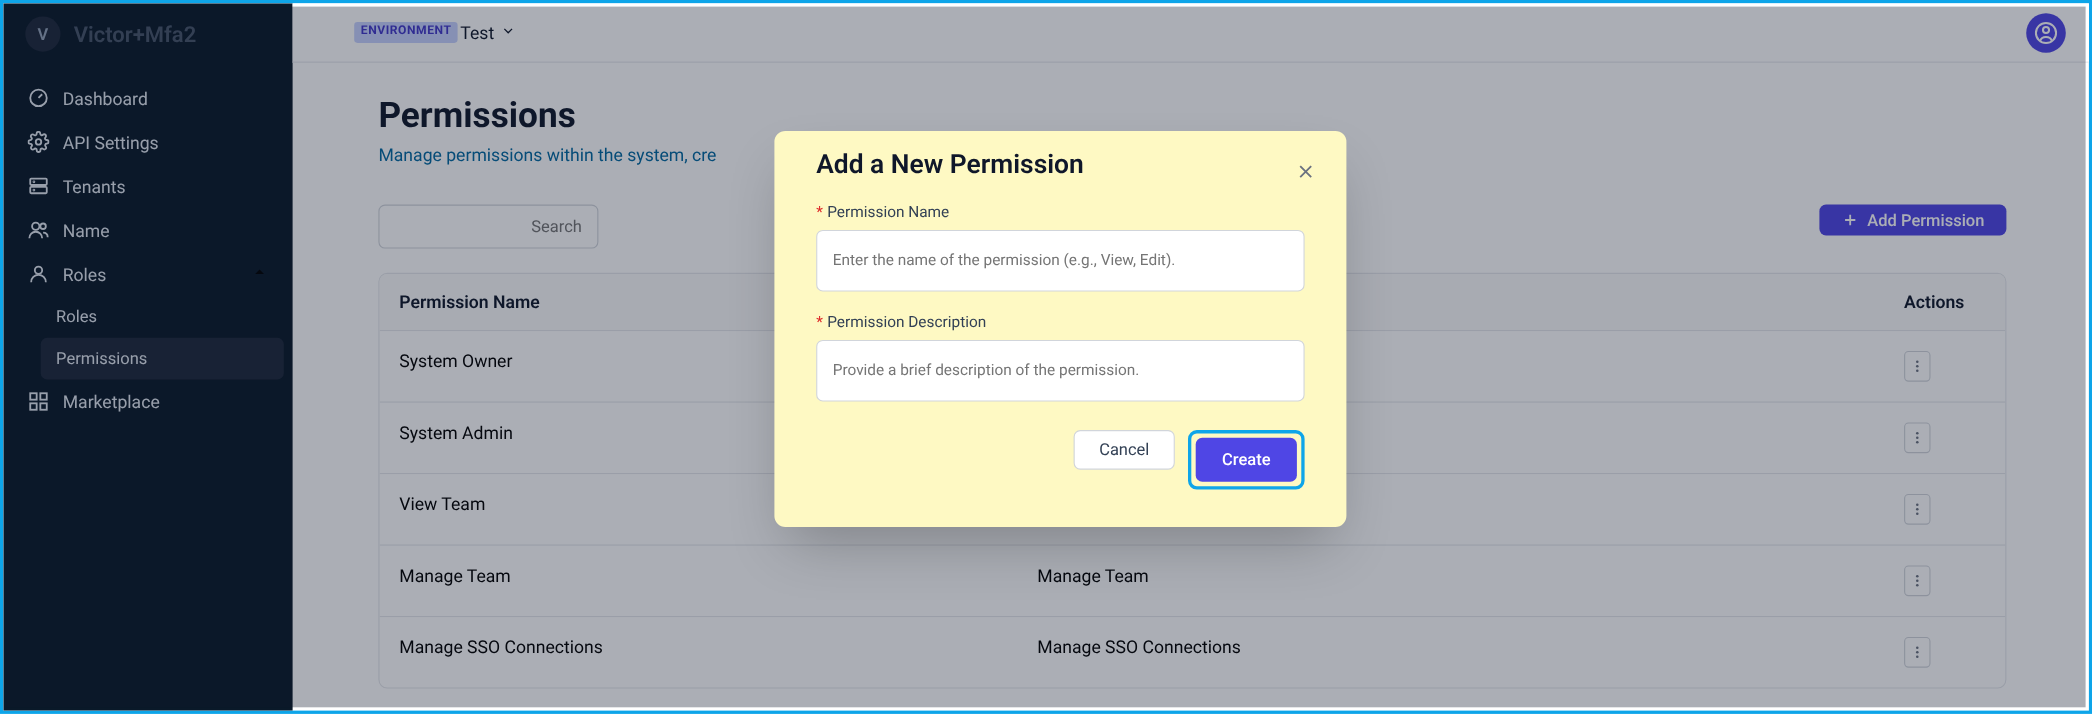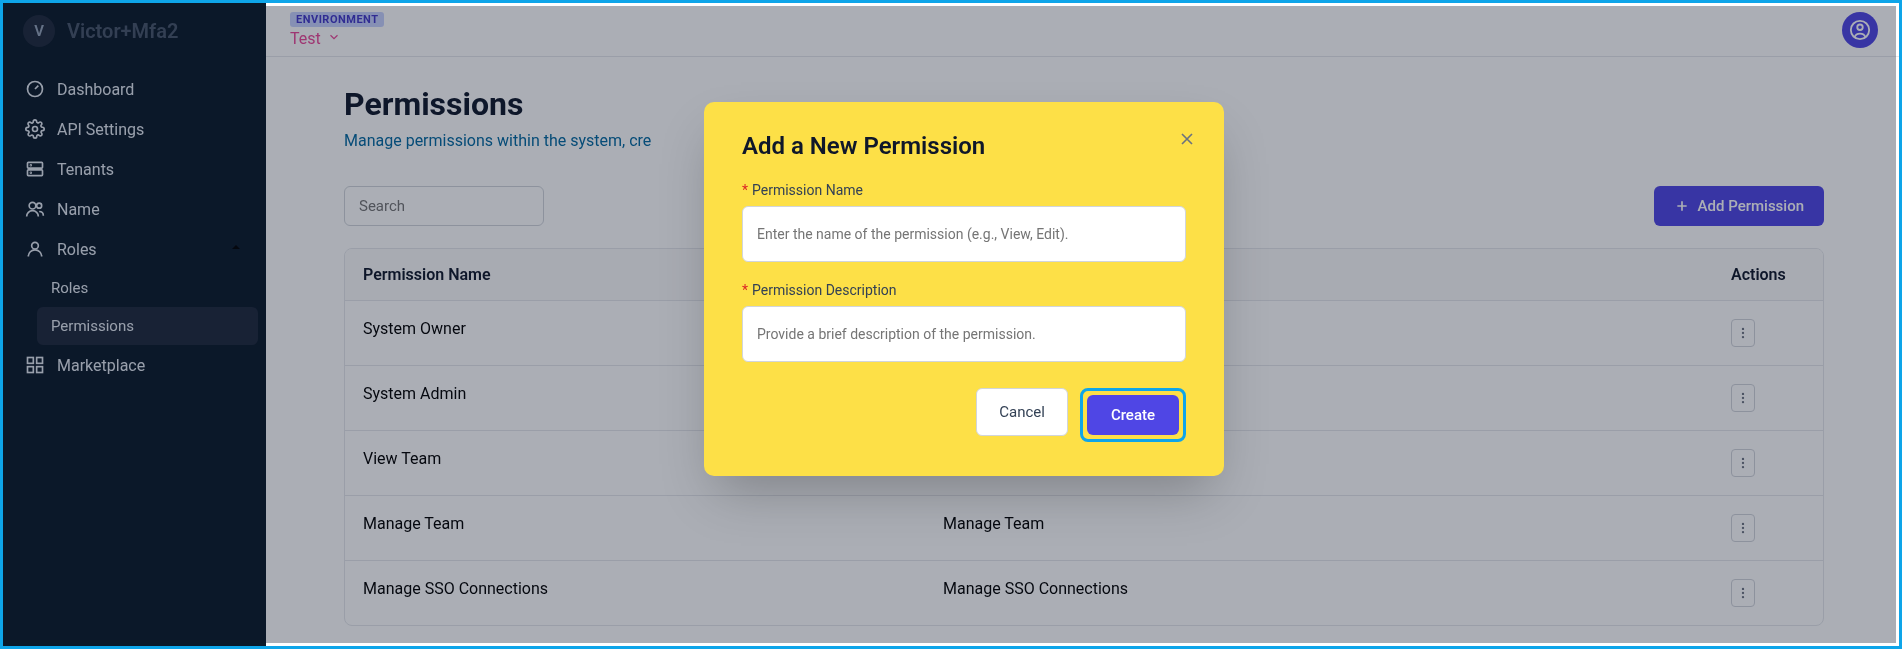--- a/index.html
+++ b/index.html
@@ -13,53 +13,53 @@
     .nav-item { display: flex; align-items: center; gap: 12px; padding: 10px 14px; border-radius: 6px; cursor: pointer; font-size: 16px; color: #e2e8f0; }
     .nav-item .chev { margin-left: auto; }
     .nav-sub { padding-left: 26px; }
     .nav-subitem { display: block; padding: 10px 14px; border-radius: 6px; cursor: pointer; font-size: 15px; color: #e2e8f0; }
     .nav-subitem.active { background: #1e293b; }
     .icon { width: 20px; height: 20px; flex-shrink: 0; }
     .icon svg { width: 100%; height: 100%; stroke: currentColor; fill: none; stroke-width: 2; }
     .chev svg { width: 16px; height: 16px; }
     
     .topbar { position: absolute; left: 263px; top: 0; width: 1636px; height: 54px; background: #fff; border-bottom: 1px solid #e5e7eb; display: flex; align-items: center; padding: 0 24px; }
-    .env-block { display: flex; flex-direction: column; gap: 2px; }
+    .env-block { display: flex; flex-direction: row; gap: 2px; margin-left: 32px; }
     .env-badge { background: #c7d2fe; color: #4338ca; font-size: 11px; font-weight: 700; letter-spacing: 0.5px; padding: 1px 6px; border-radius: 3px; display: inline-block; width: fit-content; }
-    .env-select { display: flex; align-items: center; gap: 6px; color: #ec4899; font-size: 16px; cursor: pointer; }
+    .env-select { display: flex; align-items: center; gap: 6px; color: #0f172a; font-size: 16px; cursor: pointer; }
     .user-avatar { margin-left: auto; width: 36px; height: 36px; border-radius: 50%; background: #4f46e5; display: flex; align-items: center; justify-content: center; color: #fff; cursor: pointer; }
     
     .main { position: absolute; left: 263px; top: 54px; width: 1636px; padding: 28px 78px; }
     .page-title { font-size: 32px; font-weight: 700; color: #0f172a; margin-bottom: 8px; }
     .page-desc { font-size: 16px; color: #0369a1; margin-bottom: 36px; }
     .toolbar { display: flex; justify-content: space-between; margin-bottom: 22px; }
-    .search-input { width: 200px; height: 40px; border: 1px solid #d1d5db; border-radius: 6px; padding: 0 14px; font-size: 15px; background: #fff; }
-    .btn-primary { display: flex; align-items: center; gap: 8px; background: #4f46e5; color: #fff; border: none; padding: 0 20px; height: 40px; border-radius: 6px; font-size: 15px; font-weight: 500; cursor: pointer; }
+    .search-input { width: 200px; height: 40px; border: 1px solid #d1d5db; border-radius: 6px; padding: 0 14px; font-size: 15px; background: #fff; text-align: right; }
+    .btn-primary { display: flex; align-items: center; gap: 8px; background: #4f46e5; color: #fff; border: none; padding: 0 20px; height: 28px; border-radius: 6px; font-size: 15px; font-weight: 500; cursor: pointer; }
     .table { width: 100%; border: 1px solid #e5e7eb; border-radius: 8px; overflow: hidden; }
     .thead { display: flex; background: #fafafa; border-bottom: 1px solid #e5e7eb; }
     .th { padding: 16px 18px; font-size: 16px; font-weight: 600; color: #0f172a; }
     .tbody .tr { display: flex; border-bottom: 1px solid #e5e7eb; }
     .tbody .tr:last-child { border-bottom: none; }
     .td { padding: 18px 18px; font-size: 16px; color: #000000; }
     .col-name { width: 580px; }
     .col-desc { flex: 1; }
     .col-actions { width: 110px; display: flex; align-items: center; justify-content: flex-start; }
     .col-actions-th { width: 110px; }
     .kebab { width: 24px; height: 28px; border: 1px solid #d1d5db; border-radius: 4px; display: flex; align-items: center; justify-content: center; cursor: pointer; color: #6b7280; }
     
     .scrim { position: absolute; inset: 3px; background: rgba(15, 23, 42, 0.35); }
     
-    .modal { position: absolute; left: 701px; top: 99px; width: 520px; background: #fde047; border-radius: 10px; box-shadow: 0 25px 50px -12px rgba(0,0,0,0.25); padding: 30px 38px 34px; }
+    .modal { position: absolute; left: 701px; top: 116px; width: 520px; background: #fef9c3; border-radius: 10px; box-shadow: 0 25px 50px -12px rgba(0,0,0,0.25); padding: 16px 38px 34px; }
     .modal-title { font-size: 24px; font-weight: 600; color: #0f172a; margin-bottom: 22px; }
     .modal-close { position: absolute; right: 24px; top: 24px; width: 26px; height: 26px; display:flex; align-items:center; justify-content:center; color:#6b7280; cursor:pointer; }
     .field-label { font-size: 14px; color: #334155; margin-bottom: 8px; display: block; }
     .field-label .req { color: #dc2626; margin-right: 4px; }
     .field-input { width: 100%; height: 56px; border: 1px solid #d1d5db; border-radius: 6px; padding: 0 14px; font-size: 14px; margin-bottom: 20px; }
     .modal-actions { display: flex; justify-content: flex-end; gap: 12px; margin-top: 6px; }
-    .btn-secondary { height: 48px; padding: 0 22px; border: 1px solid #d1d5db; background: #fff; border-radius: 6px; font-size: 15px; color: #334155; cursor: pointer; }
+    .btn-secondary { height: 36px; padding: 0 22px; border: 1px solid #d1d5db; background: #fff; border-radius: 6px; font-size: 15px; color: #334155; cursor: pointer; }
     .btn-create-wrap { position: relative; padding: 4px; border: 3px solid #0ea5e9; border-radius: 8px; }
     .btn-create { height: 40px; padding: 0 24px; border: none; background: #4f46e5; color: #fff; border-radius: 6px; font-size: 15px; font-weight: 500; cursor: pointer; }
   </style>
 </head>
 <body>
 
 <div class="sidebar">
   <div class="sidebar-header">
     <div class="avatar-circle">V</div>
     <div class="tenant-name">Victor+Mfa2</div>

